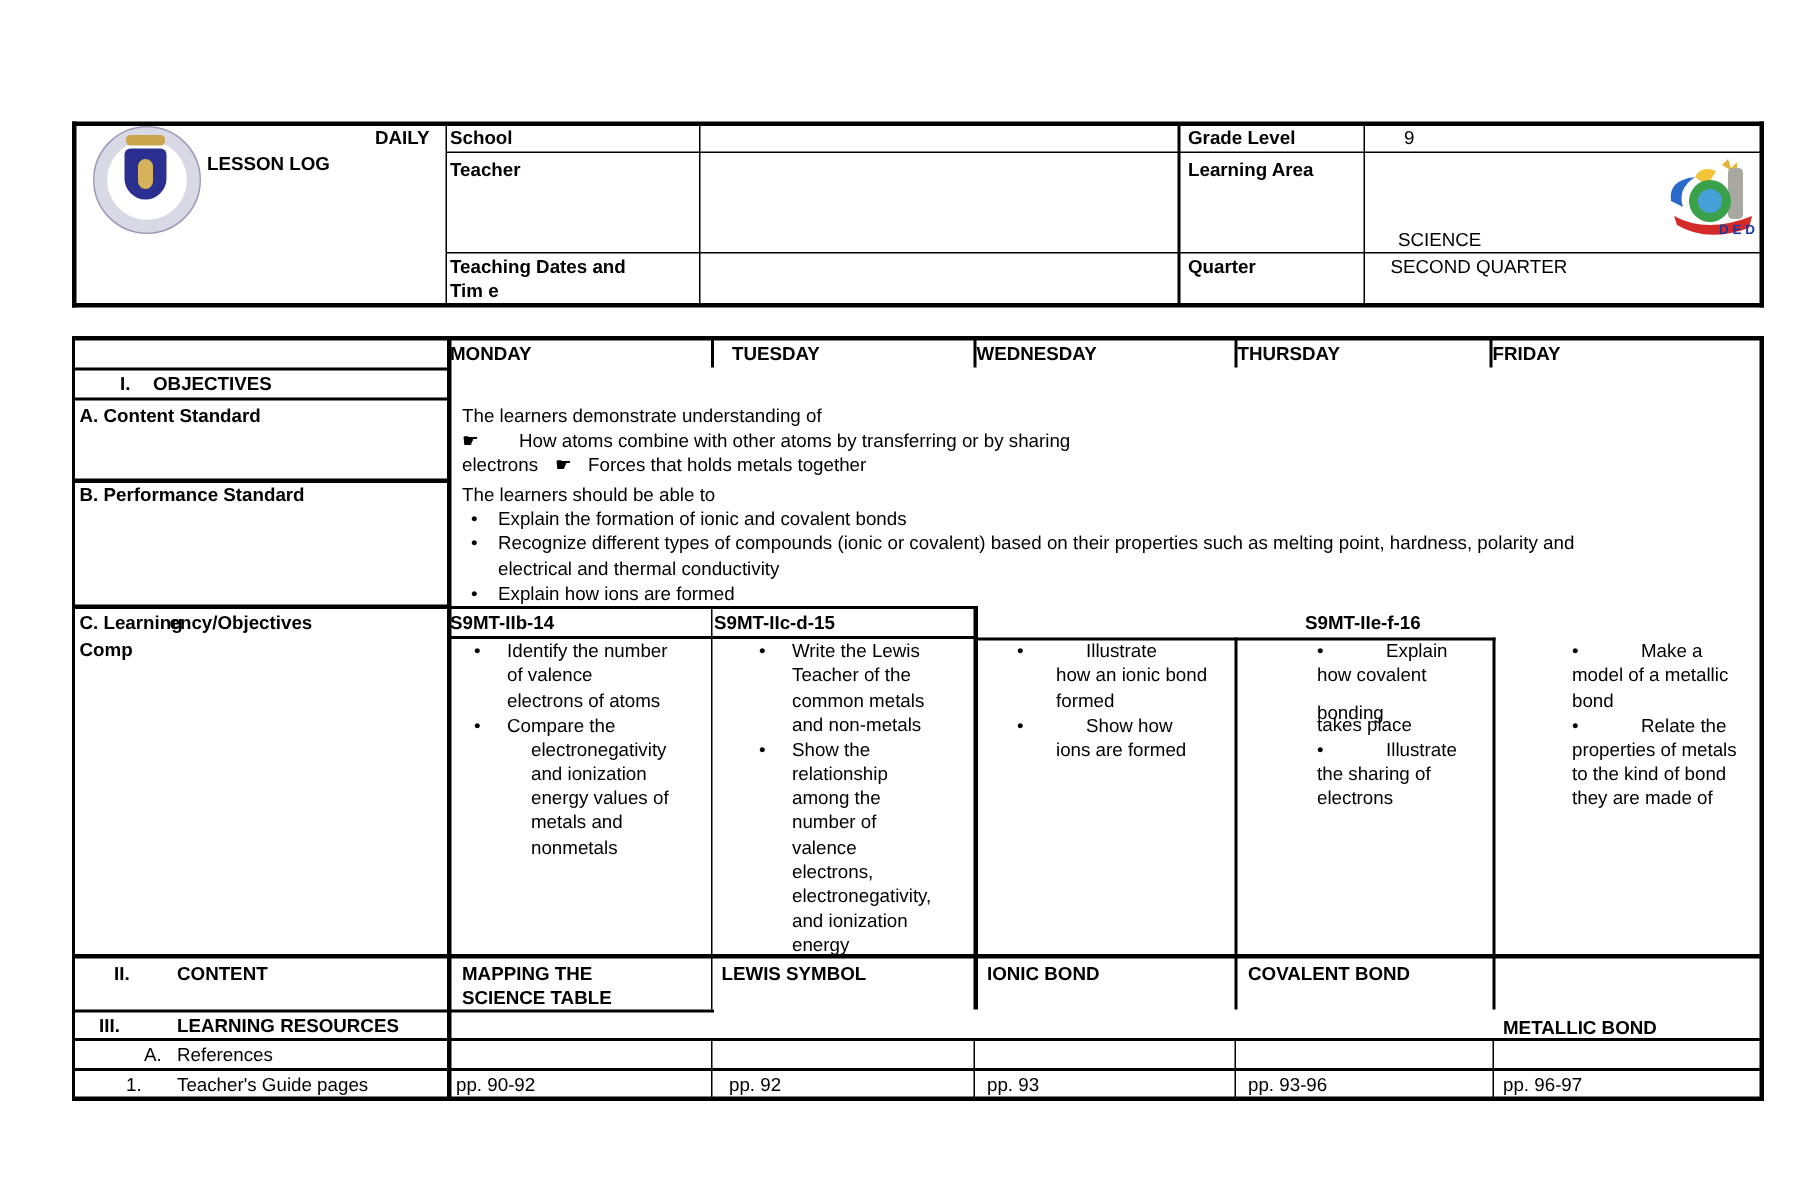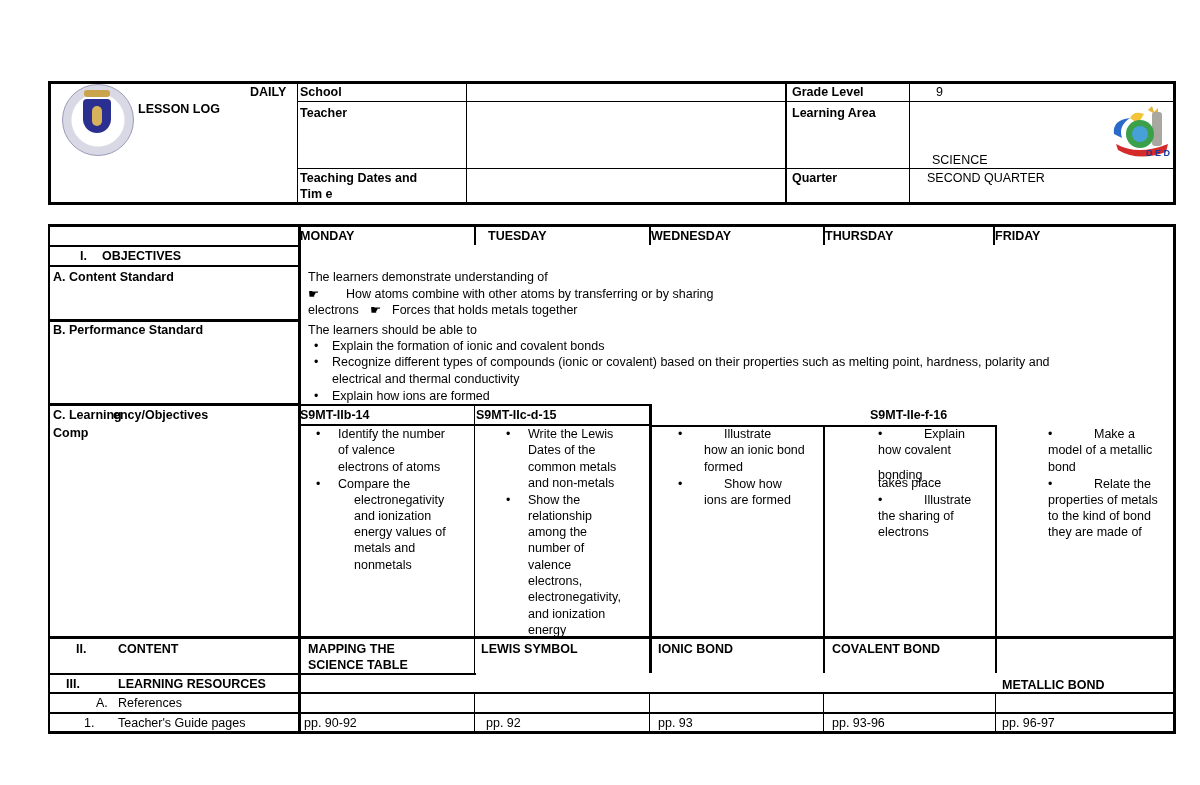--- a/index.html
+++ b/index.html
@@ -164,21 +164,21 @@
     <div class="txt" style="left:354px;top:492px;">electronegativity</div>
     <div class="txt" style="left:354px;top:508px;">and ionization</div>
     <div class="txt" style="left:354px;top:524px;">energy values of</div>
     <div class="txt" style="left:354px;top:540px;">metals and</div>
     <div class="txt" style="left:354px;top:557px;">nonmetals</div>
   </div>
 
   <div>
     <div class="txt" style="left:506px;top:426px;">•</div>
     <div class="txt" style="left:528px;top:426px;">Write the Lewis</div>
-    <div class="txt" style="left:528px;top:442px;">Dates of the</div>
+    <div class="txt" style="left:528px;top:442px;">Teacher of the</div>
     <div class="txt" style="left:528px;top:459px;">common metals</div>
     <div class="txt" style="left:528px;top:475px;">and non-metals</div>
     <div class="txt" style="left:506px;top:492px;">•</div>
     <div class="txt" style="left:528px;top:492px;">Show the</div>
     <div class="txt" style="left:528px;top:508px;">relationship</div>
     <div class="txt" style="left:528px;top:524px;">among the</div>
     <div class="txt" style="left:528px;top:540px;">number of</div>
     <div class="txt" style="left:528px;top:557px;">valence</div>
     <div class="txt" style="left:528px;top:573px;">electrons,</div>
     <div class="txt" style="left:528px;top:589px;">electronegativity,</div>

